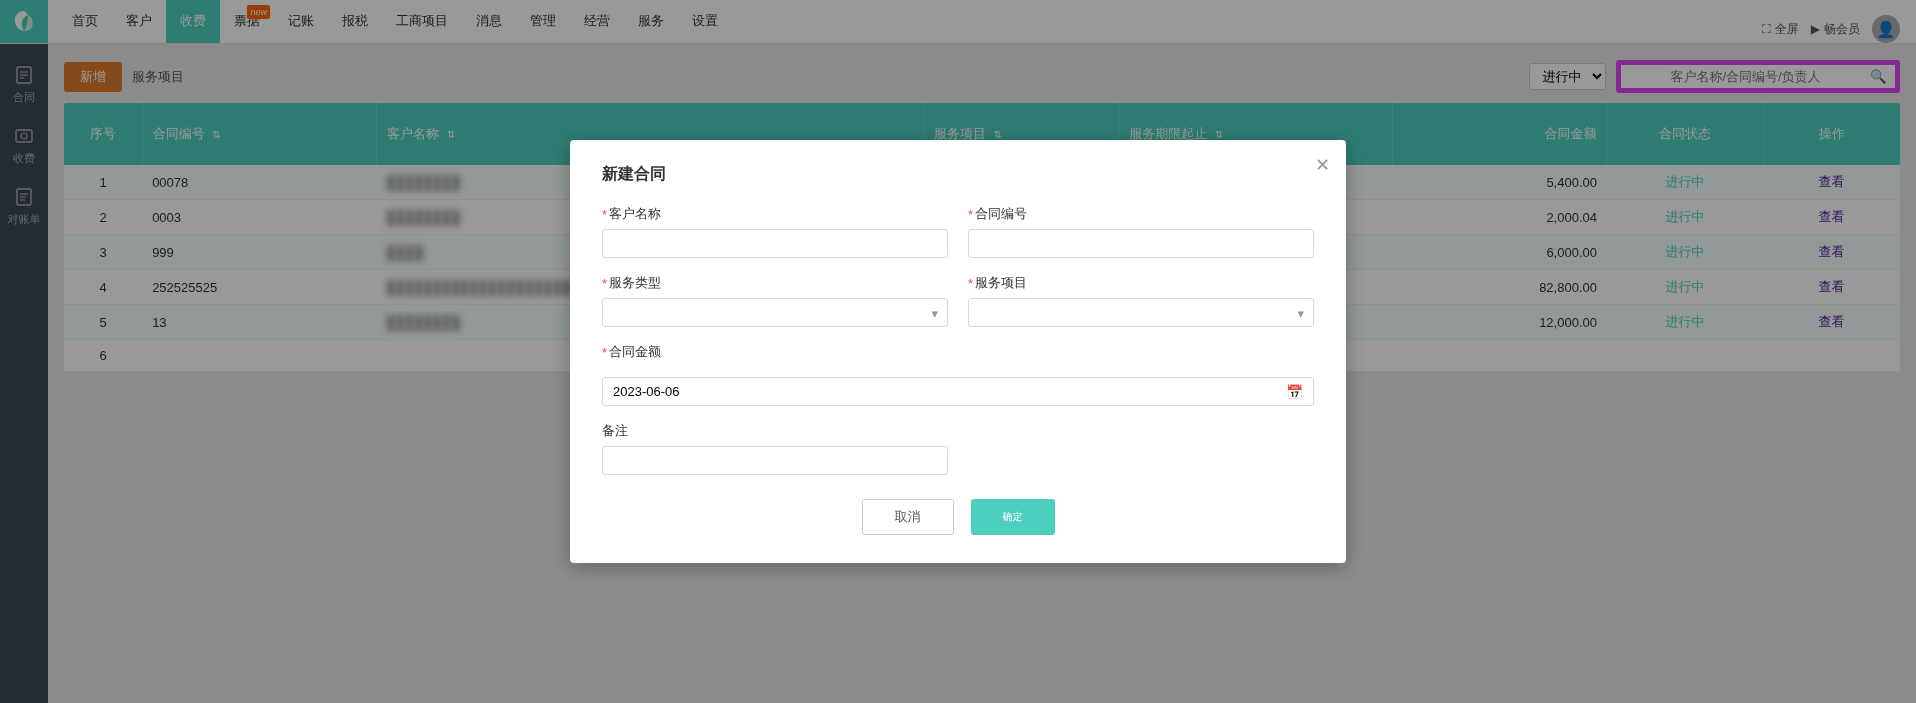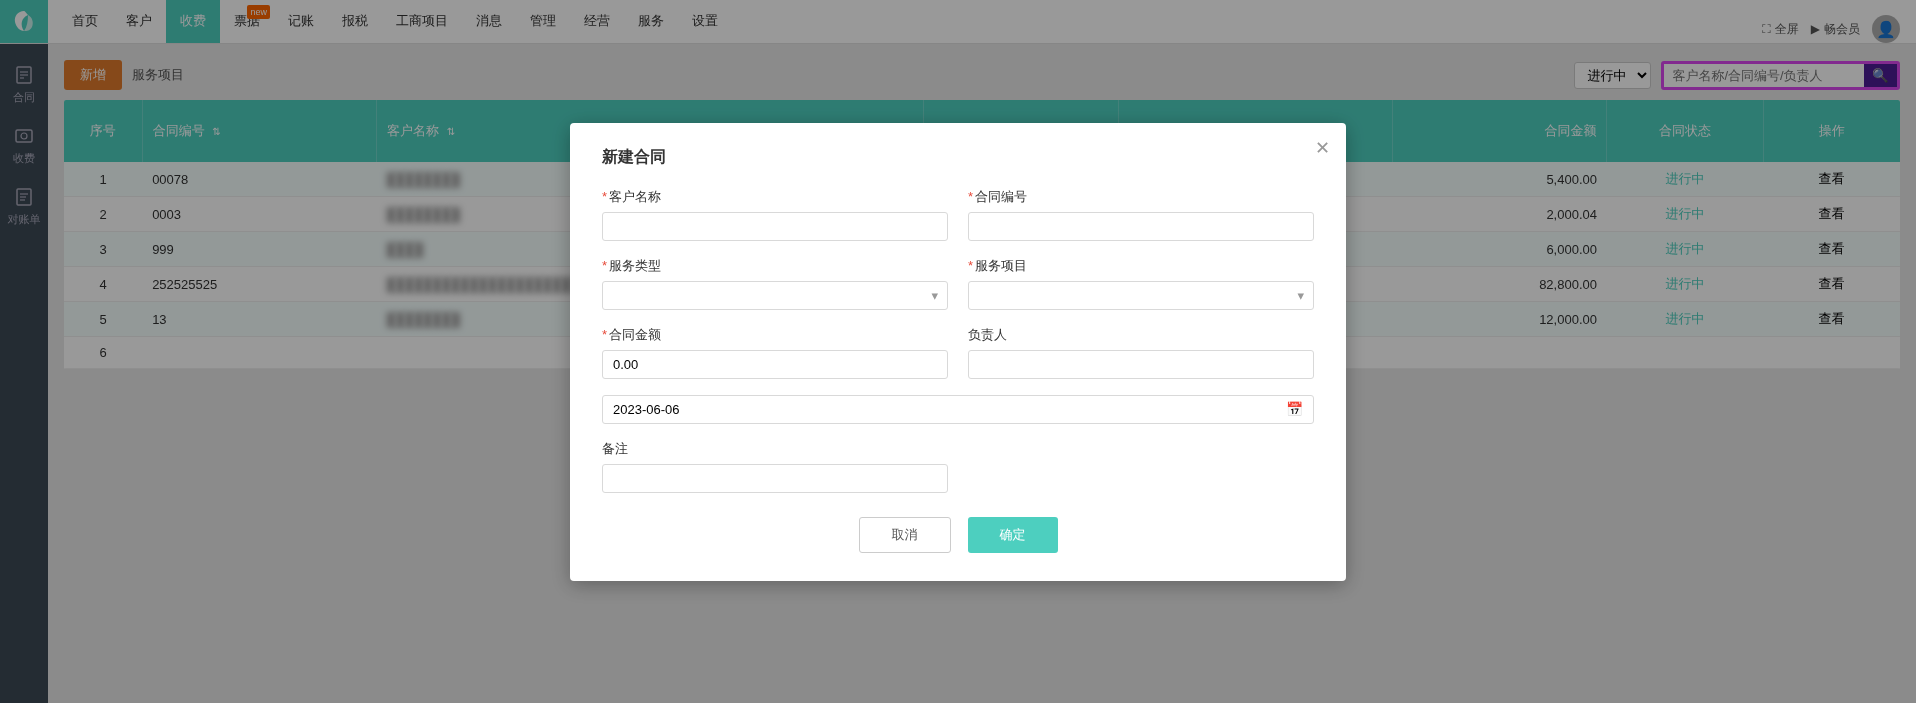--- a/index.html
+++ b/index.html
@@ -60,21 +60,21 @@
       border-radius: 3px; cursor: pointer; font-size: 13px;
     }
     .toolbar-label { color: #555; font-size: 13px; }
     .toolbar-spacer { flex: 1; }
     .status-select {
       border: 1px solid #ccc; border-radius: 3px; padding: 4px 8px;
       font-size: 13px; background: #fff; cursor: pointer;
     }
     .search-box {
       display: flex; align-items: center;
-      border: 3px solid #d946ef; border-radius: 3px; background: #4c1d95; overflow: hidden;
+      border: 5px solid #d946ef; border-radius: 3px; background: #ffffff; overflow: hidden; padding-left: 41px;
     }
     .search-input {
       border: none; outline: none; padding: 4px 8px; font-size: 13px; width: 200px;
     }
     .search-btn { padding: 4px 8px; background: none; border: none; cursor: pointer; color: #888; }
 
     
     .table-container { background: #fff; border-radius: 2px; overflow: hidden; }
     table { width: 100%; border-collapse: collapse; }
     thead tr { background: #4dcfbf; color: #fff; }
@@ -86,21 +86,21 @@
     .col-seq { width: 40px; text-align: center; }
     .col-contract { width: 120px; }
     .col-customer { width: 280px; }
     .col-service { width: 100px; }
     .col-period { width: 140px; }
     .col-amount { width: 110px; text-align: right; }
     .col-status { width: 80px; text-align: center; }
     .col-action { width: 70px; text-align: center; }
     .sort-icon { display: inline-block; margin-left: 4px; font-size: 10px; }
     .status-tag { color: #4dcfbf; }
-    .action-link { color: #000000; cursor: pointer; text-decoration: none; }
+    .action-link { color: #4c1d95; cursor: pointer; text-decoration: none; }
     .blurred { color: transparent; text-shadow: 0 0 6px #aaa; user-select: none; }
 
     
     .overlay {
       position: fixed; top: 0; left: 0; right: 0; bottom: 0;
       background: rgba(0,0,0,0.4); z-index: 200;
       display: flex; align-items: center; justify-content: center;
     }
     .modal {
       background: #fff; border-radius: 4px; width: 776px;
@@ -133,21 +133,21 @@
       position: absolute; right: 10px; top: 50%; transform: translateY(-50%);
       color: #aaa; font-size: 14px; pointer-events: none;
     }
     .modal-footer { display: flex; justify-content: center; gap: 17px; margin-top: 24px; }
     .btn-cancel {
       padding: 8px 32px; border: 1px solid #ccc; border-radius: 3px;
       background: #fff; color: #555; cursor: pointer; font-size: 13px;
     }
     .btn-confirm {
       padding: 8px 32px; border: none; border-radius: 3px;
-      background: #4dcfbf; color: #fff; cursor: pointer; font-size: 13px;
+      background: #4dcfbf; color: #fff; cursor: pointer; font-size: 10px;
     }
   </style>
 </head>
 <body>
 
 <div class="top-nav">
   <div class="top-nav-logo">
     <svg viewBox="0 0 28 28" fill="none">
       <path d="M14 4 C8 4 4 9 5 15 C6 20 10 24 14 24 C10 18 11 11 18 8 C16 6 15 4 14 4Z" fill="white"></path>
       <path d="M18 8 C22 10 24 15 22 20 C20 24 17 24 14 24 C17 20 18 14 18 8Z" fill="rgba(255,255,255,0.7)"></path>
@@ -397,27 +397,20 @@
         </div>
       </div>
     </div>
 
     <div class="form-row">
       <div class="form-field">
         <div class="form-label">
           <span class="required-star">*</span>
           <span>合同金额</span>
         </div>
-        <input class="form-input" type="text" value="0.00" style="">
-      </div>
-      <div class="form-field">
-        <div class="form-label">
-          <span>负责人</span>
-        </div>
-        <input class="form-input" type="text" value="" style="">
       </div>
     </div>
 
     <div class="form-row">
       <div class="form-field">
         <div class="date-input-wrapper">
           <input class="form-input" type="text" style="padding-right: 14px;" value="2023-06-06">
           <span class="date-icon">📅</span>
         </div>
       </div>

